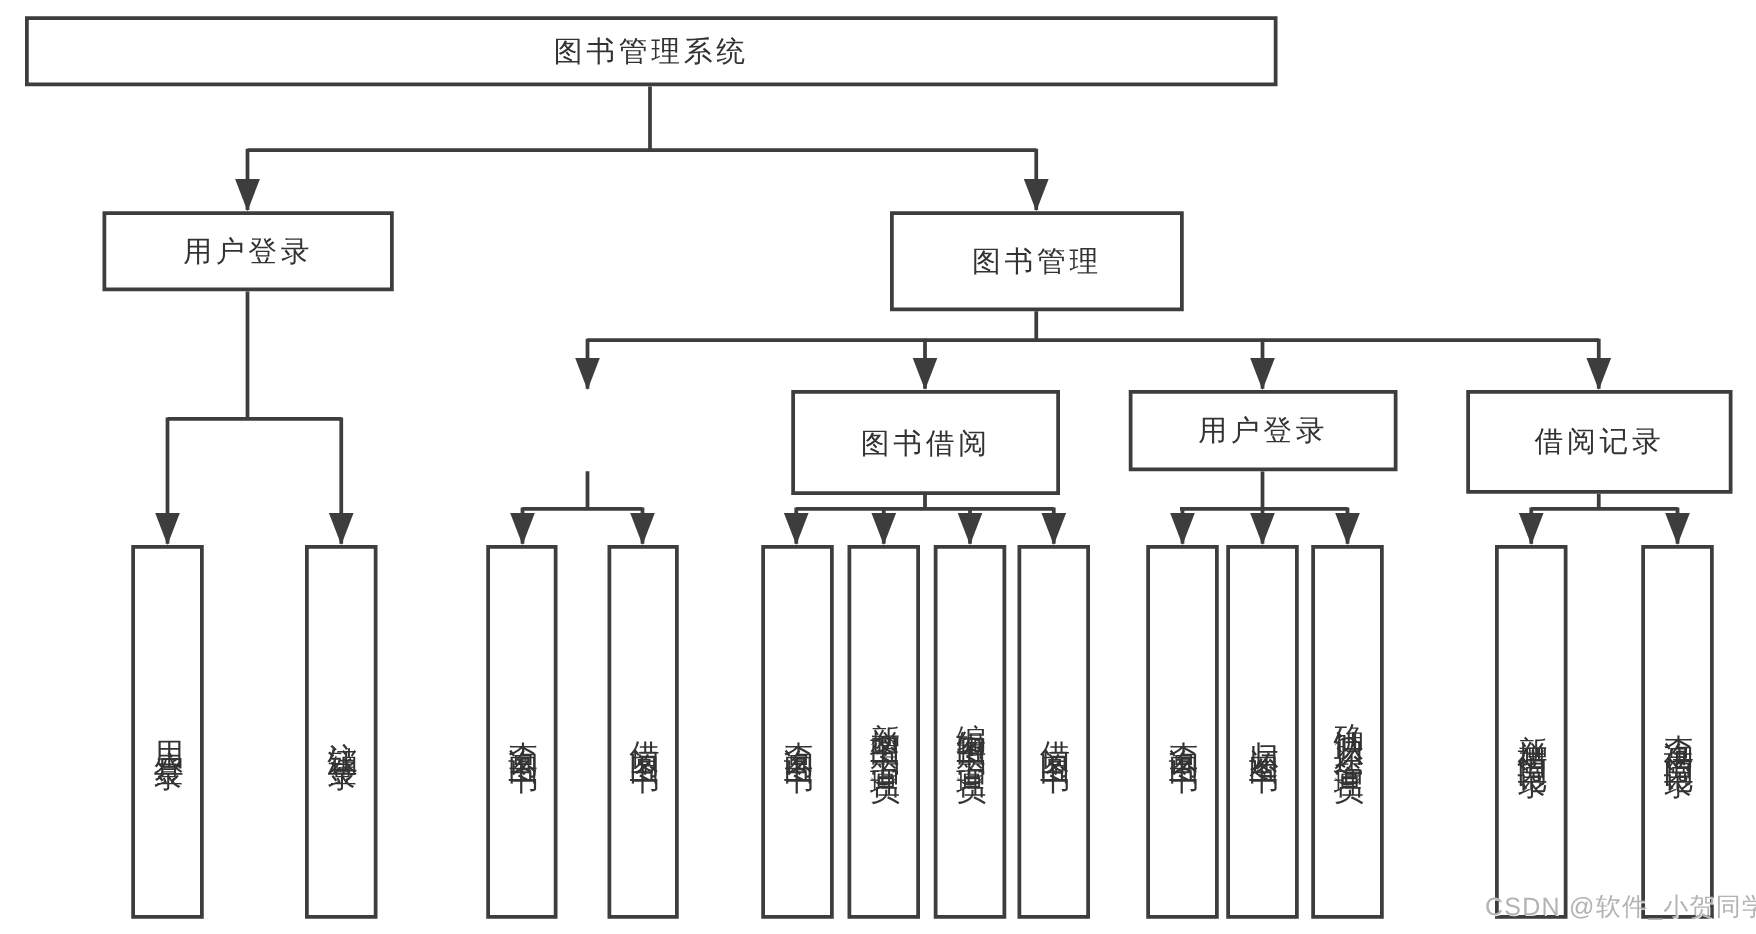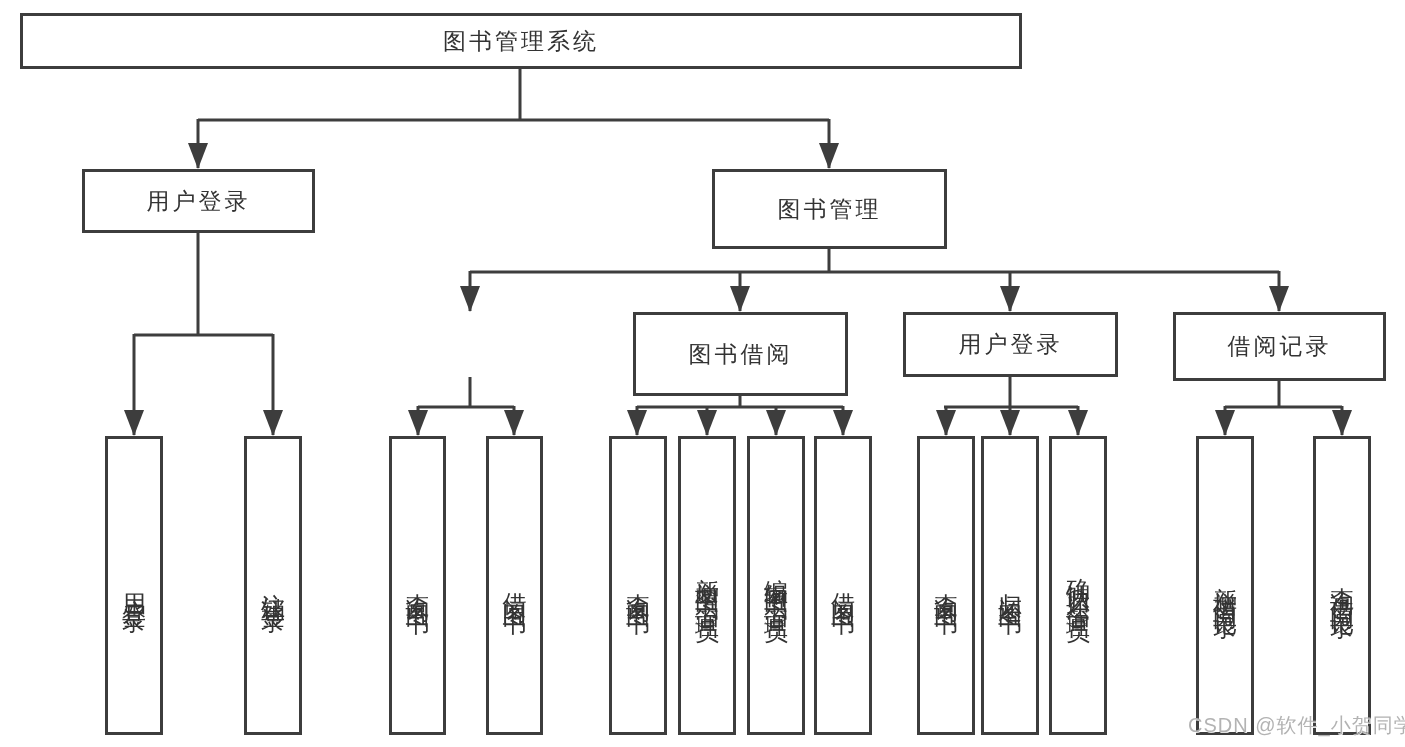--- a/index.html
+++ b/index.html
@@ -96,21 +96,21 @@
     </g>
   </svg>
 
   <div class="box" style="left:20px; top:13px; width:1002px; height:56px;">图书管理系统</div>
 
   <div class="box" style="left:82px; top:169px; width:233px; height:64px;">用户登录</div>
   <div class="box" style="left:712px; top:169px; width:235px; height:80px;">图书管理</div>
 
   <div class="box" style="left:633px; top:312px; width:215px; height:84px;">图书借阅</div>
   <div class="box" style="left:903px; top:312px; width:215px; height:65px;">用户登录</div>
-  <div class="box" style="left:1173px; top:312px; width:213px; height:69px;text-align:center;">借阅记录</div>
+  <div class="box" style="left:1173px; top:312px; width:213px; height:83px;text-align:center;">借阅记录</div>
 
   <div class="box vbox" style="left:105px; top:436px; width:58px; height:299px;">用户登录</div>
   <div class="box vbox" style="left:244px; top:436px; width:58px; height:299px;">注销登录</div>
 
   <div class="box vbox" style="left:389px; top:436px; width:57px; height:299px;">查询图书</div>
   <div class="box vbox" style="left:486px; top:436px; width:57px; height:299px;">借阅图书</div>
 
   <div class="box vbox" style="left:609px; top:436px; width:58px; height:299px;">查询图书</div>
   <div class="box vbox" style="left:678px; top:436px; width:58px; height:299px;">新增图书（管理员）</div>
   <div class="box vbox" style="left:747px; top:436px; width:58px; height:299px;">编辑图书（管理员）</div>

